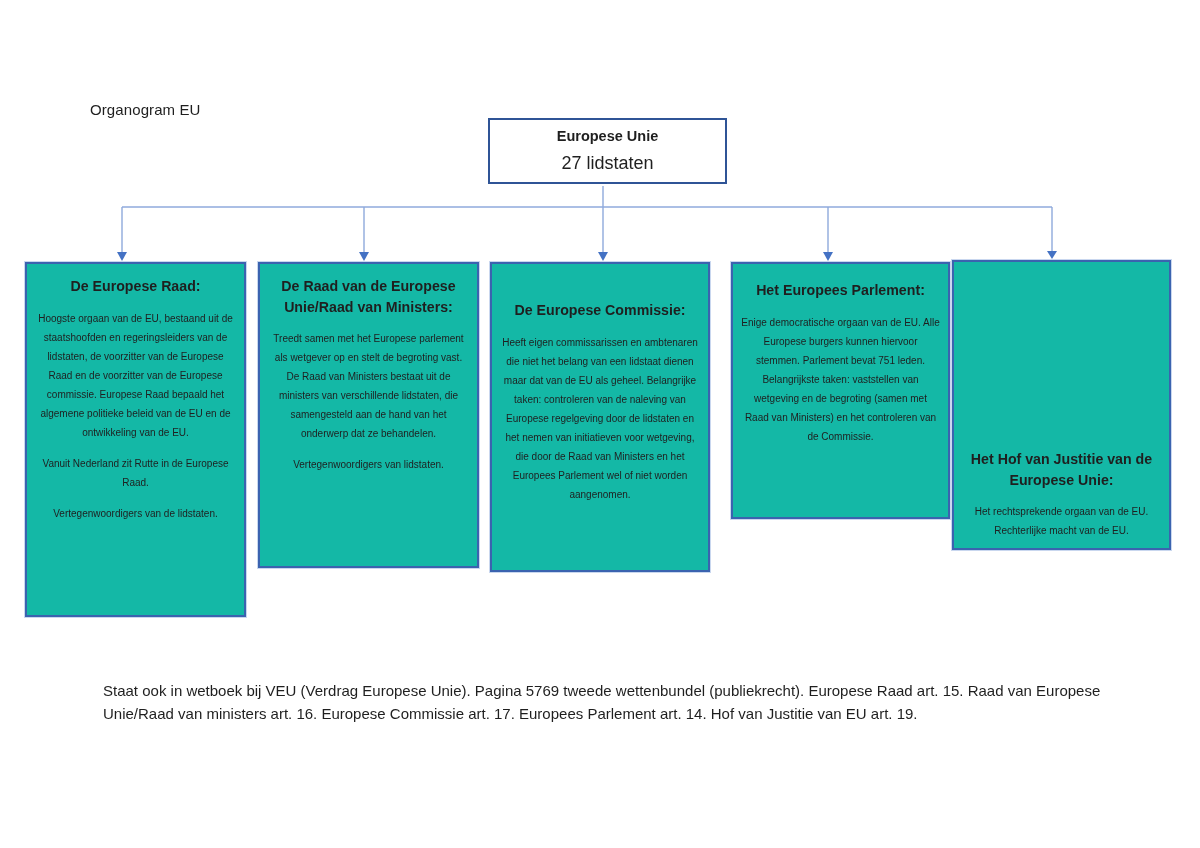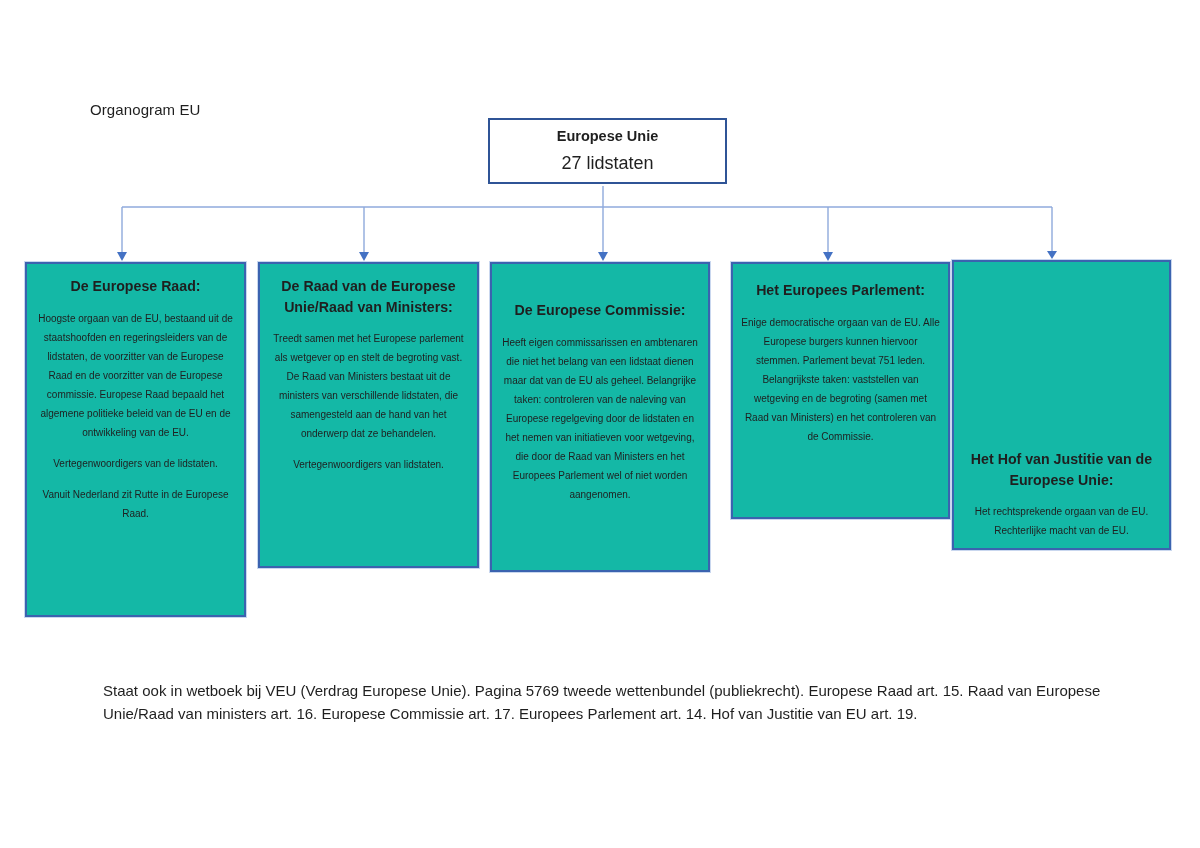--- a/index.html
+++ b/index.html
@@ -75,22 +75,22 @@
   </svg>
 
   <div class="root-box">
     <div class="rb-title">Europese Unie</div>
     <div class="rb-sub">27 lidstaten</div>
   </div>
 
   <div class="org-box" id="org-box-0">
     <div class="ob-heading">De Europese Raad:</div>
     <p>Hoogste orgaan van de EU, bestaand uit de staatshoofden en regeringsleiders van de lidstaten, de voorzitter van de Europese Raad en de voorzitter van de Europese commissie. Europese Raad bepaald het algemene politieke beleid van de EU en de ontwikkeling van de EU.</p>
+    <p>Vanuit Nederland zit Rutte in de Europese Raad.</p>
     <p>Vertegenwoordigers van de lidstaten.</p>
-    <p>Vanuit Nederland zit Rutte in de Europese Raad.</p>
   </div>
 
   <div class="org-box" id="org-box-1">
     <div class="ob-heading">De Raad van de Europese Unie/Raad van Ministers:</div>
     <p>Treedt samen met het Europese parlement als wetgever op en stelt de begroting vast. De Raad van Ministers bestaat uit de ministers van verschillende lidstaten, die samengesteld aan de hand van het onderwerp dat ze behandelen.</p>
     <p>Vertegenwoordigers van lidstaten.</p>
   </div>
 
   <div class="org-box" id="org-box-2">
     <div class="ob-heading">De Europese Commissie:</div>

